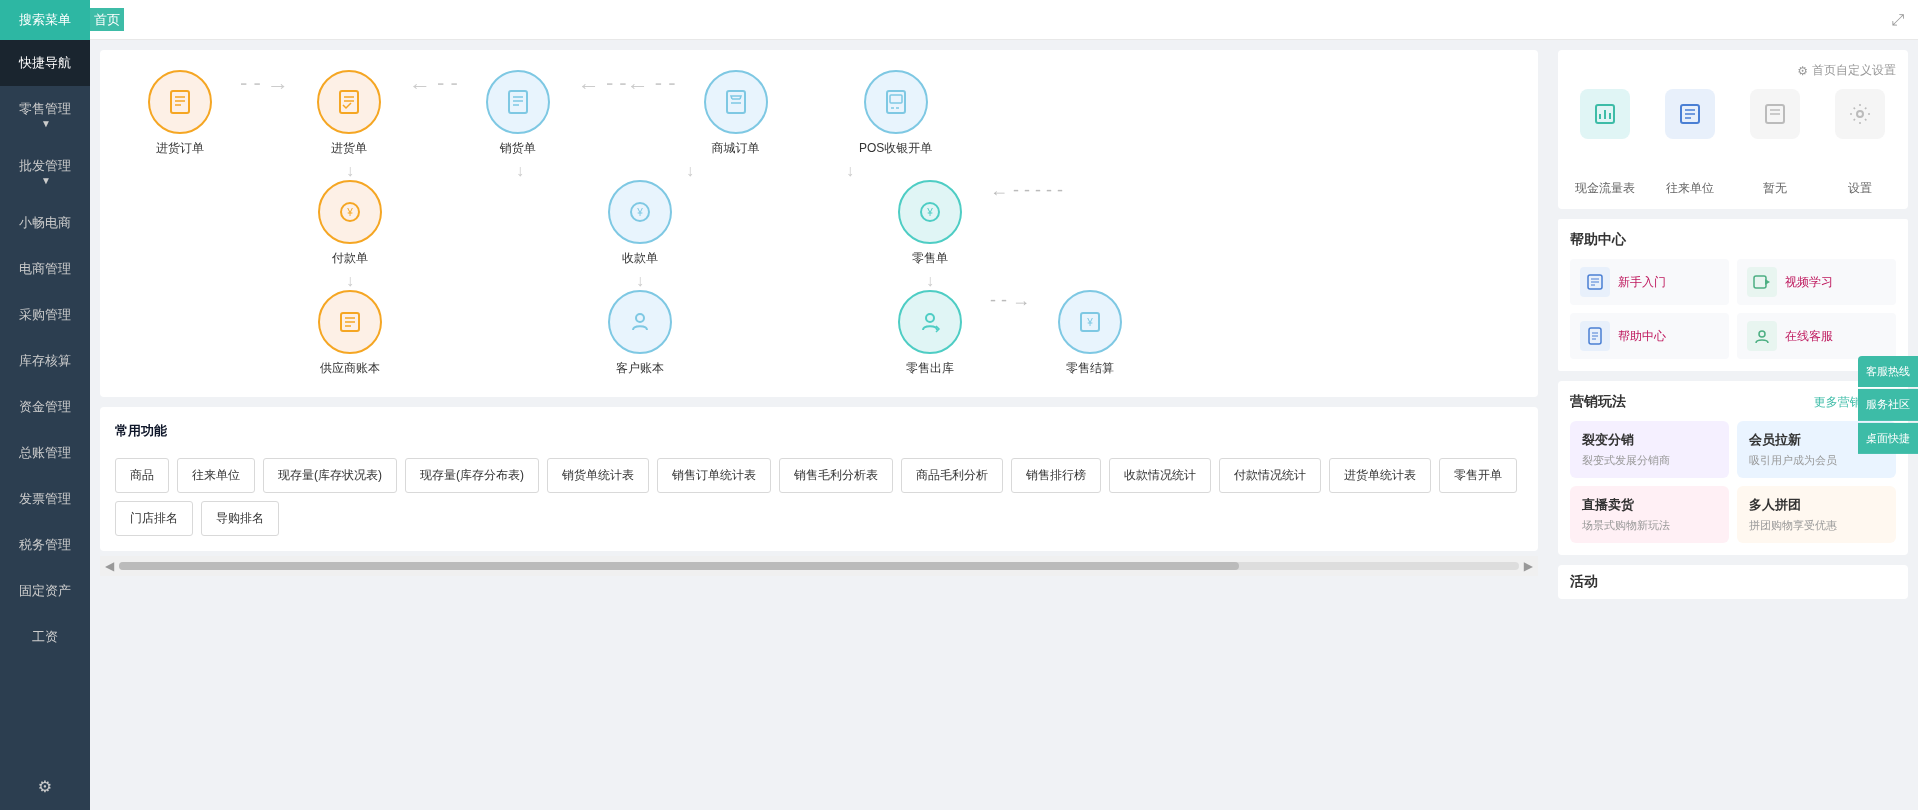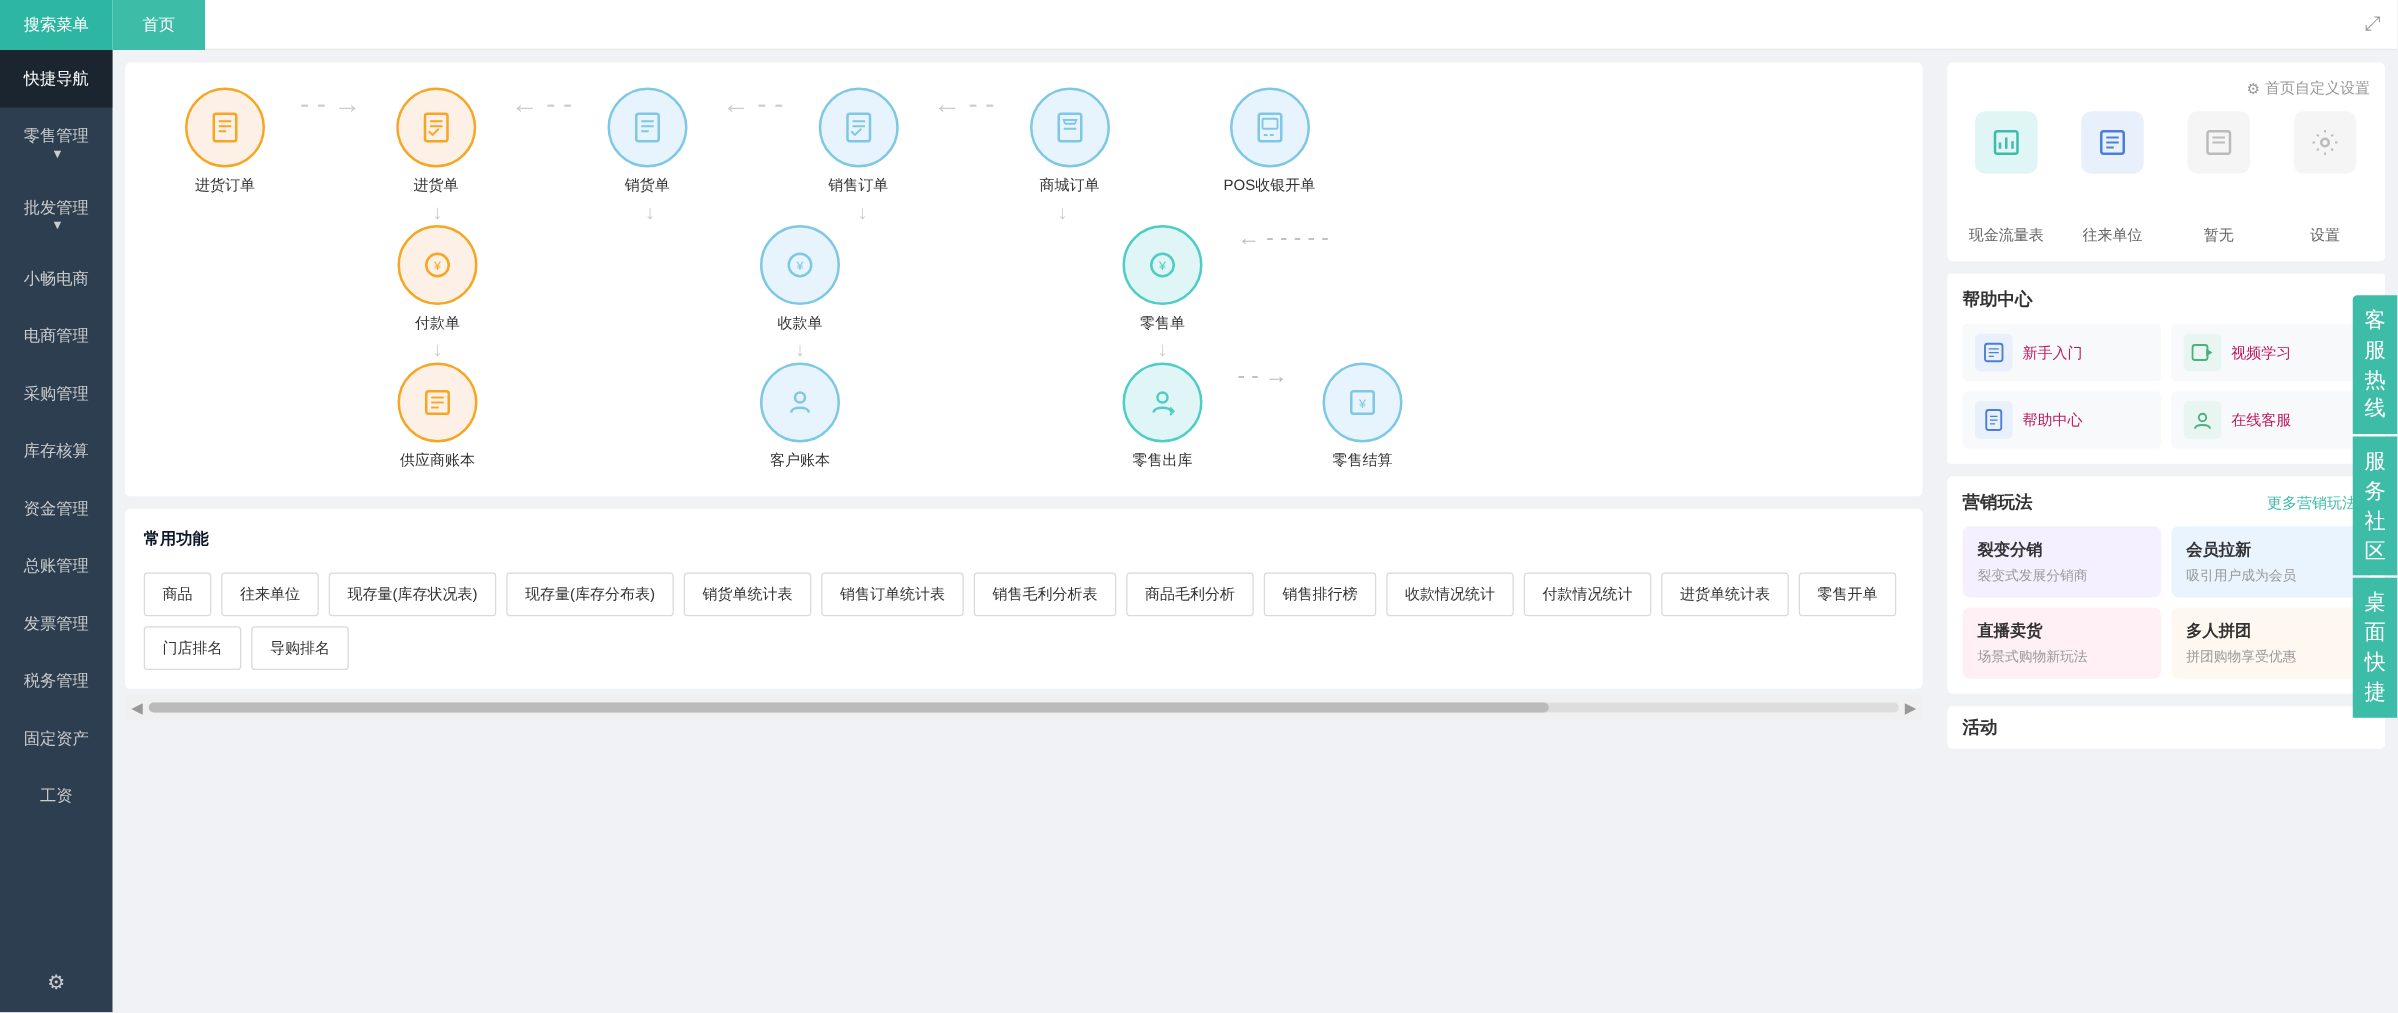--- a/index.html
+++ b/index.html
@@ -1,21 +1,21 @@
 <!DOCTYPE html>
 <html><head>
   <meta charset="utf-8">
   <style>
     * { box-sizing: border-box; margin: 0; padding: 0; }
     body { font-family: 'Microsoft YaHei', Arial, sans-serif; font-size: 13px; background: #f0f2f5; display: flex; flex-direction: column; height: 810px; overflow: hidden; }
 
     
     .top-bar { height: 40px; background: #fff; display: flex; align-items: center; border-bottom: 1px solid #e8e8e8; flex-shrink: 0; }
     .search-menu { width: 90px; height: 40px; background: #2db7a3; display: flex; align-items: center; justify-content: center; color: #fff; font-size: 13px; cursor: pointer; flex-shrink: 0; }
-    .tab-home { height: 40px; background: #3dbca7; color: #fff; display: flex; align-items: center; padding: 0 24px; font-size: 13px; cursor: pointer; }
+    .tab-home { height: 23px; background: #3dbca7; color: #fff; display: flex; align-items: center; padding: 0 4px; font-size: 13px; cursor: pointer; }
     .top-right { margin-left: auto; padding-right: 10px; display: flex; align-items: center; }
     .expand-icon { width: 20px; height: 20px; cursor: pointer; display: flex; align-items: center; justify-content: center; color: #999; font-size: 16px; }
 
     
     .main-layout { display: flex; flex: 1; overflow: hidden; }
 
     
     .sidebar { width: 90px; background: #2c3e50; flex-shrink: 0; display: flex; flex-direction: column; overflow-y: auto; }
     .sidebar-item { color: #ccc; padding: 14px 0; text-align: center; font-size: 13px; cursor: pointer; position: relative; display: flex; flex-direction: column; align-items: center; justify-content: center; }
     .sidebar-item.active { background: #1a252f; color: #fff; }
@@ -87,21 +87,21 @@
     .marketing-item-desc { font-size: 11px; color: #999; }
     .marketing-item.purple { background: #f5f0ff; }
     .marketing-item.pink { background: #fff0f5; }
     .marketing-item.orange { background: #fff8f0; }
 
     
     .activity-title { font-size: 14px; font-weight: bold; color: #333; padding: 8px 12px; }
 
     
     .float-buttons { position: fixed; right: 0; top: 50%; transform: translateY(-50%); display: flex; flex-direction: column; gap: 2px; z-index: 100; }
-    .float-btn { width: 36px; background: #3dbca7; color: #fff; font-size: 17px; text-align: center; padding: 8px 4px; cursor: pointer; line-height: 1.4; }
+    .float-btn { width: 60px; background: #3dbca7; color: #fff; font-size: 11px; text-align: center; padding: 8px 4px; cursor: pointer; line-height: 1.4; }
     .float-btn:first-child { border-radius: 4px 0 0 0; }
     .h-arrow { display: flex; align-items: center; padding-bottom: 28px; color: #ccc; font-size: 20px; }
   </style>
 </head>
 <body>
 
 <div class="top-bar">
   <div class="search-menu">搜索菜单</div>
   <div class="tab-home">首页</div>
   <div class="top-right">
@@ -201,31 +201,20 @@
                   <line x1="9" y1="9" x2="19" y2="9" stroke="#7ec8e3" stroke-width="1.5"></line>
                   <line x1="9" y1="13" x2="19" y2="13" stroke="#7ec8e3" stroke-width="1.5"></line>
                   <line x1="9" y1="17" x2="15" y2="17" stroke="#7ec8e3" stroke-width="1.5"></line>
                 </svg>
             </div>
             <span class="flow-label">销货单</span>
           </div>
 
           <div class="h-arrow" style="color:#ccc;font-size:22px;padding-bottom:28px;">← - -</div>
 
-          <div class="flow-node">
-            <div class="flow-circle blue">
-              <svg width="28" height="28" viewBox="0 0 28 28" fill="none">
-                  <rect x="5" y="3" width="18" height="22" rx="2" fill="none" stroke="#7ec8e3" stroke-width="2"></rect>
-                  <line x1="9" y1="9" x2="19" y2="9" stroke="#7ec8e3" stroke-width="1.5"></line>
-                  <line x1="9" y1="13" x2="19" y2="13" stroke="#7ec8e3" stroke-width="1.5"></line>
-                  <polyline points="8,17 11,20 16,15" stroke="#7ec8e3" stroke-width="1.5" fill="none"></polyline>
-                </svg>
-            </div>
-            <span class="flow-label">销售订单</span>
-          </div>
 
           <div class="h-arrow" style="color:#ccc;font-size:22px;padding-bottom:28px;">← - -</div>
 
           <div class="flow-node">
             <div class="flow-circle blue">
               <svg width="28" height="28" viewBox="0 0 28 28" fill="none">
                   <rect x="5" y="3" width="18" height="22" rx="2" fill="none" stroke="#7ec8e3" stroke-width="2"></rect>
                   <path d="M10 11 h8 M10 11 l-1-3 h10 l-1 3" stroke="#7ec8e3" stroke-width="1.5" fill="none"></path>
                   <line x1="9" y1="15" x2="19" y2="15" stroke="#7ec8e3" stroke-width="1.5"></line>
                 </svg>

